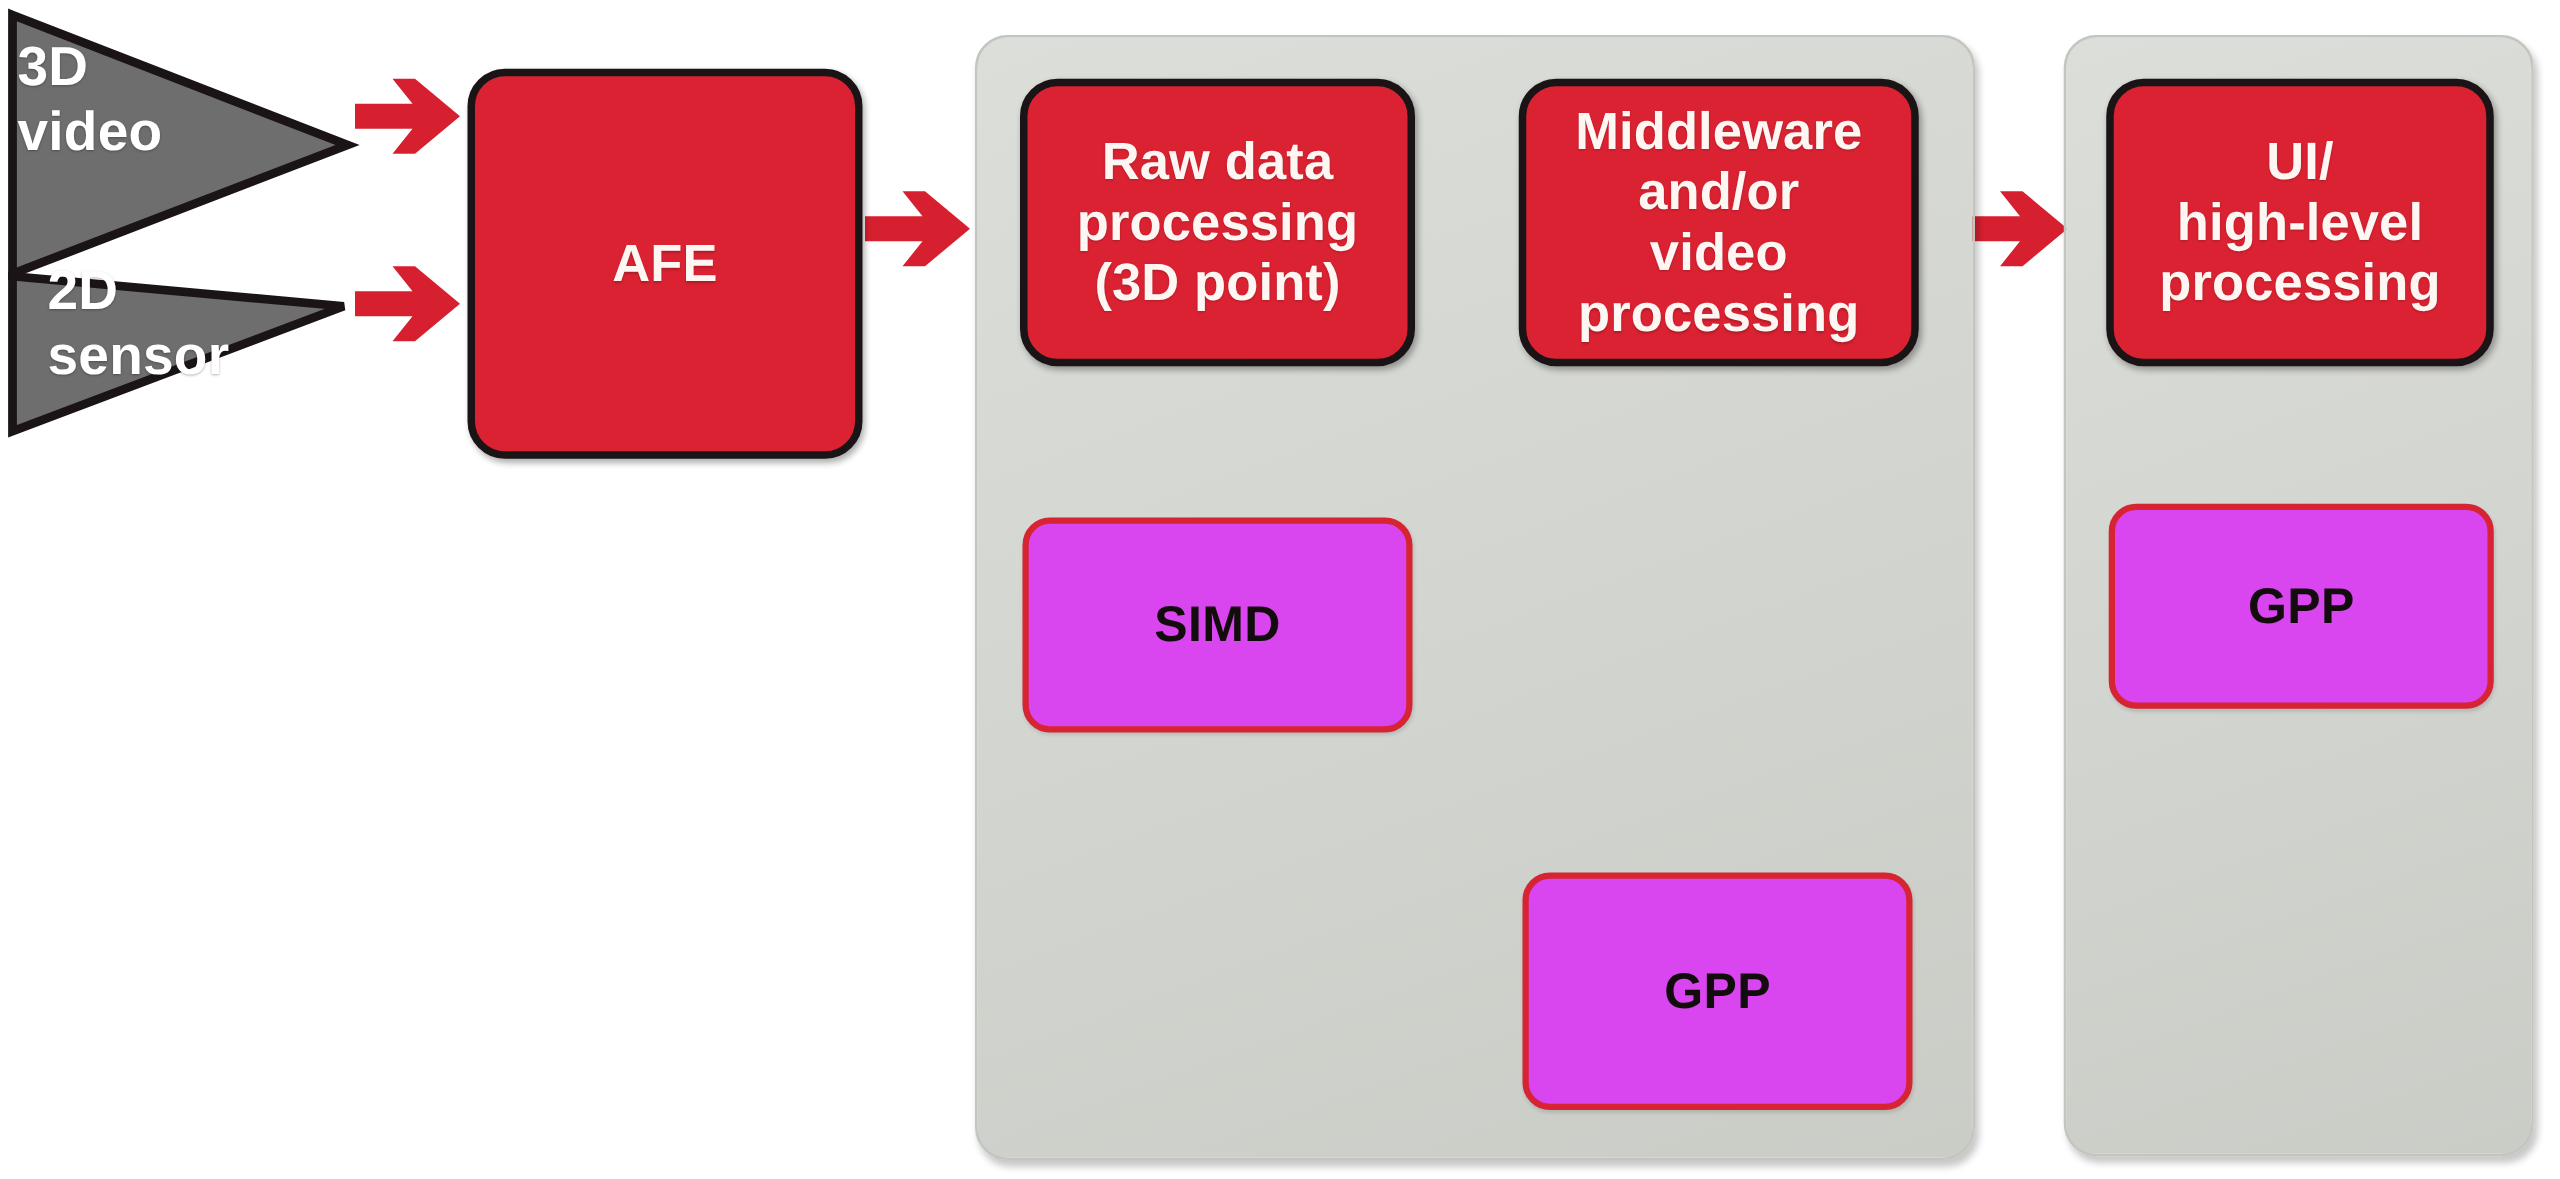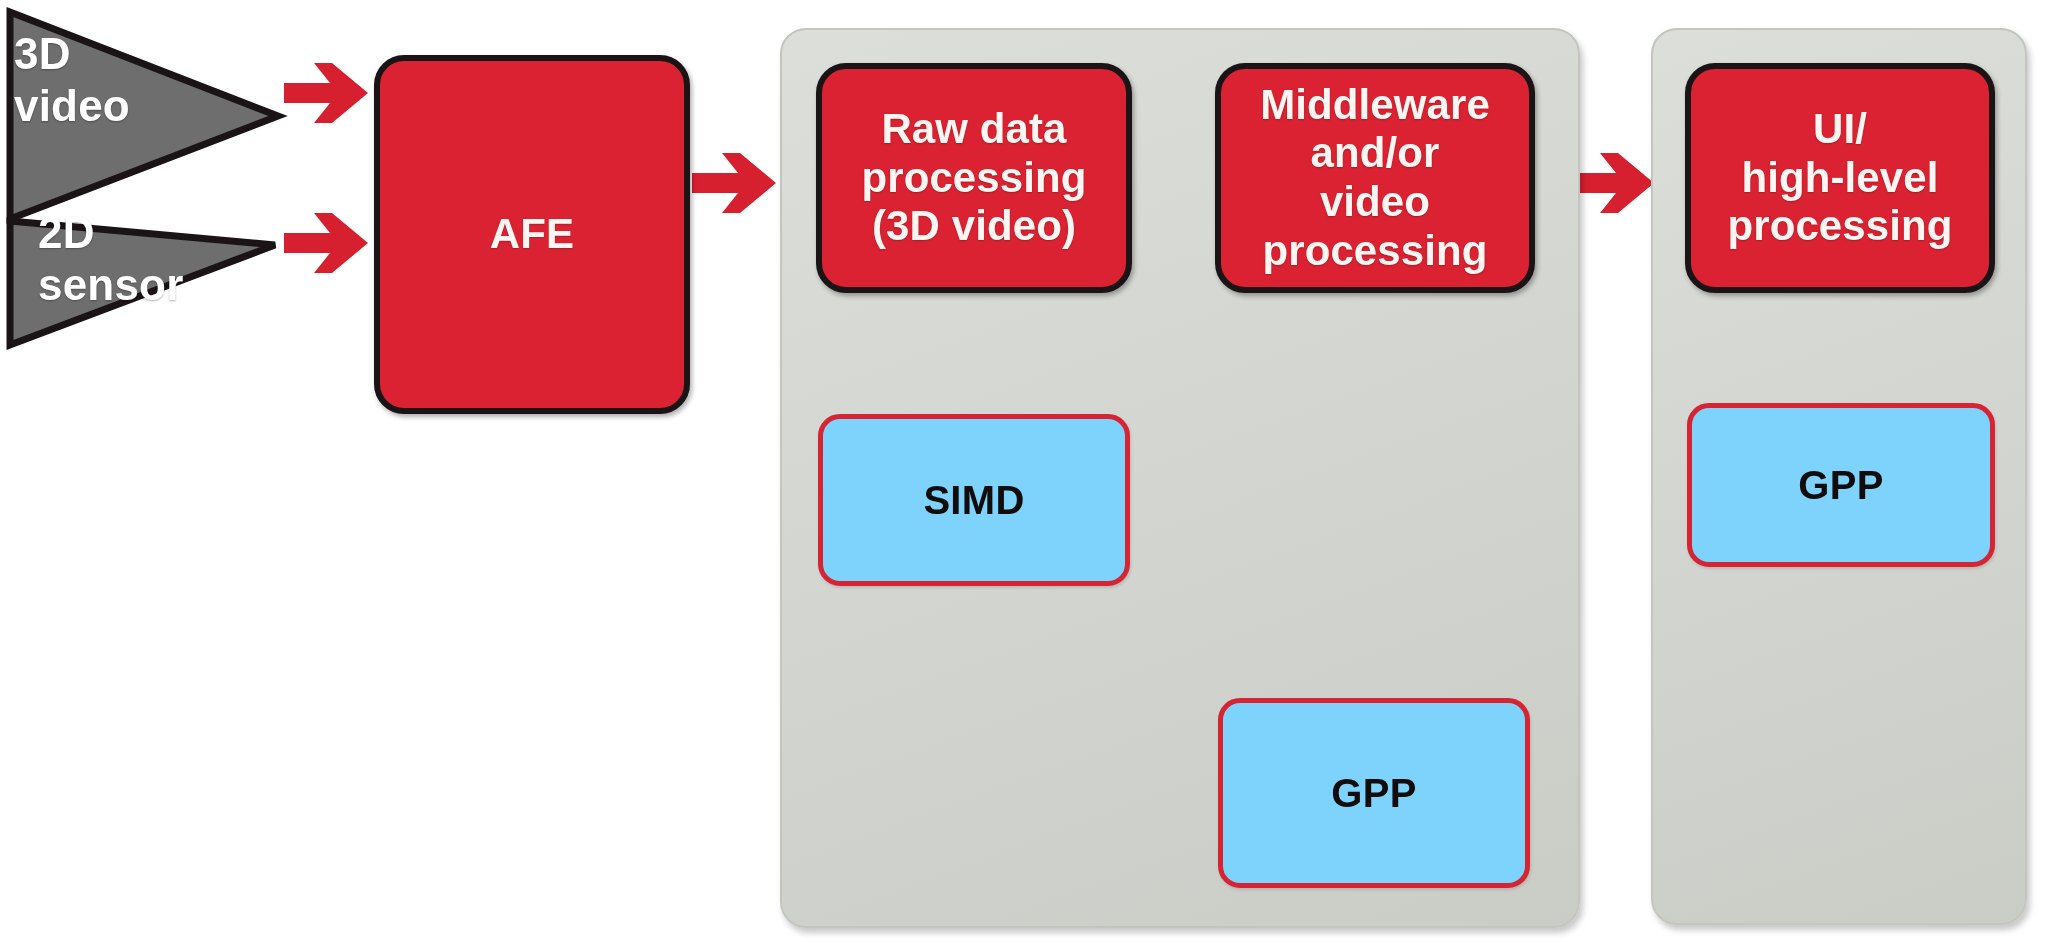--- a/index.html
+++ b/index.html
@@ -73,21 +73,21 @@
     font-size: 42px;
     line-height: 1.16;
     letter-spacing: 0.1px;
     white-space: pre-line;
     text-shadow: 0 1px 2px rgba(0,0,0,0.22);
   }
 
   
   .block-pink {
     position: absolute;
-    background: #7dd3fc;
+    background: #d946ef;
     border: 5px solid #d62433;
     border-radius: 22px;
     box-sizing: border-box;
     display: flex;
     align-items: center;
     justify-content: center;
     box-shadow: 1px 2px 3px rgba(0,0,0,0.12);
   }
   .block-pink .block-text {
     color: #120c0d;
@@ -143,30 +143,30 @@
       <path d="M2,28 L48,28 L32,8 L50,8 L86,38 L50,68 L32,68 L48,48 L2,48 Z" fill="#D7202F"></path>
     </svg>
   </div>
 
   <div class="arrow" style="left:1568px; top:145px; width:92px; height:76px;">
     <svg width="92" height="76" viewBox="0 0 92 76">
       <path d="M2,28 L48,28 L32,8 L50,8 L86,38 L50,68 L32,68 L48,48 L2,48 Z" fill="#D7202F"></path>
     </svg>
   </div>
 
-  <div class="block-red" style="left:374px; top:55px; width:316px; height:359px;">
+  <div class="block-red" style="left:374px; top:55px; width:316px; height:312px;">
     <span class="block-text">AFE</span>
   </div>
 
   <div class="panel" style="left:780px; top:28px; width:800px; height:900px;"></div>
 
   <div class="block-red" style="left:816px; top:63px; width:316px; height:230px;">
     <span class="block-text">Raw data
 processing
-(3D video)</span>
+(3D point)</span>
   </div>
 
   <div class="block-red" style="left:1215px; top:63px; width:320px; height:230px;">
     <span class="block-text">Middleware
 and/or
 video
 processing</span>
   </div>
 
   <div class="block-pink" style="left:818px; top:414px; width:312px; height:172px;">

